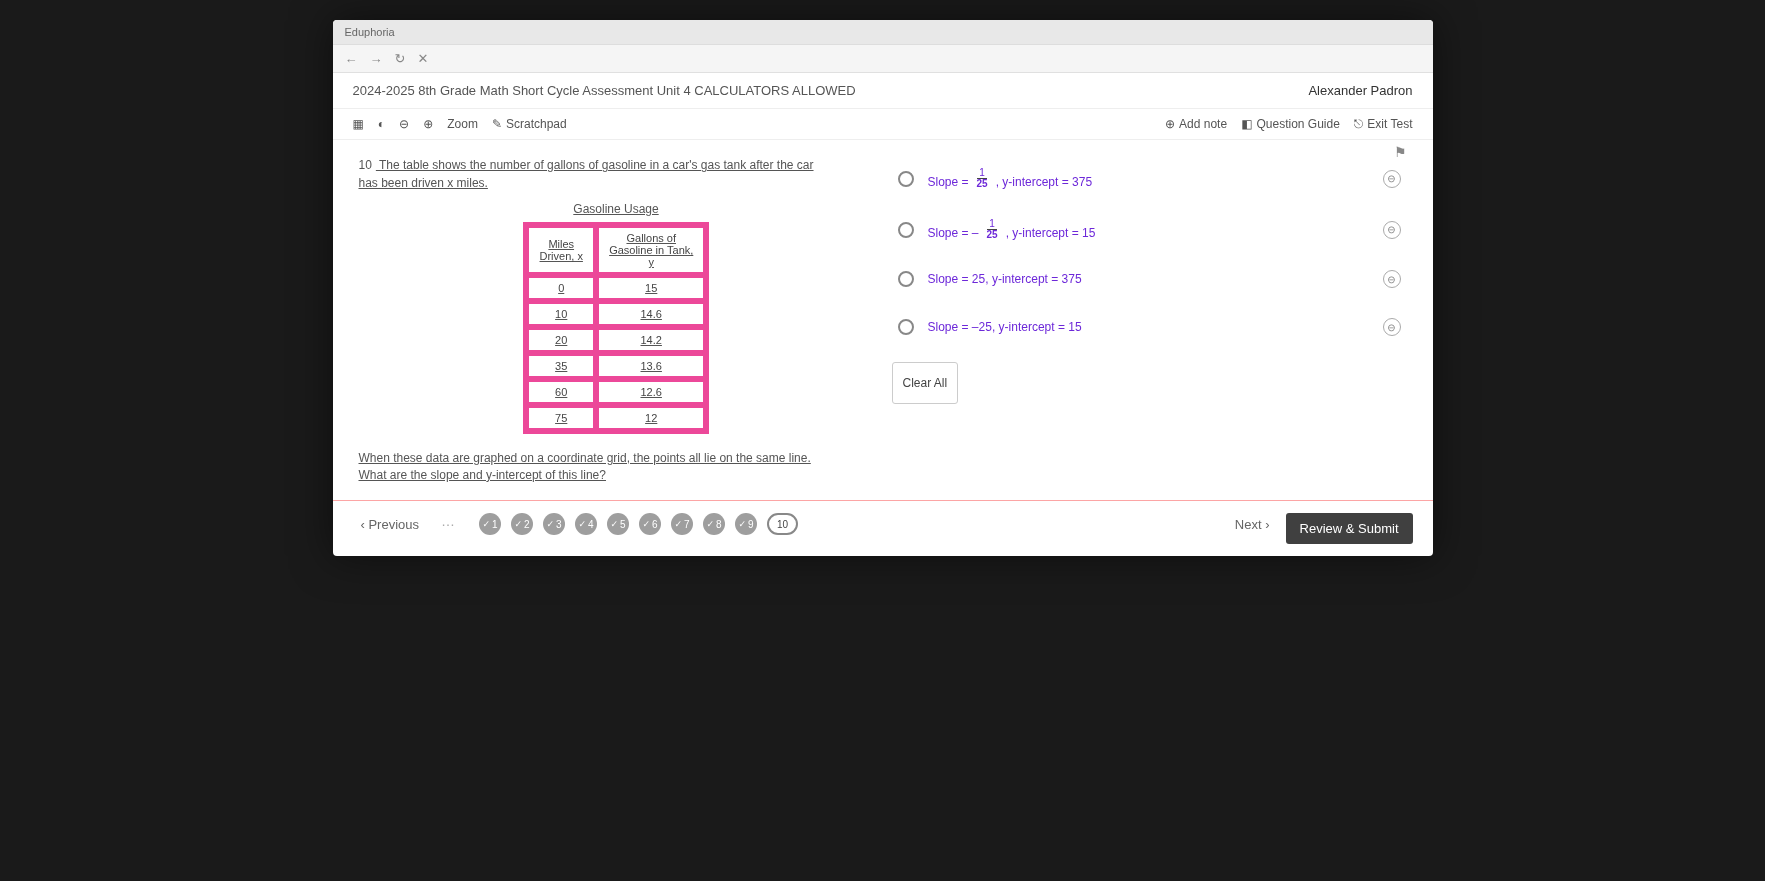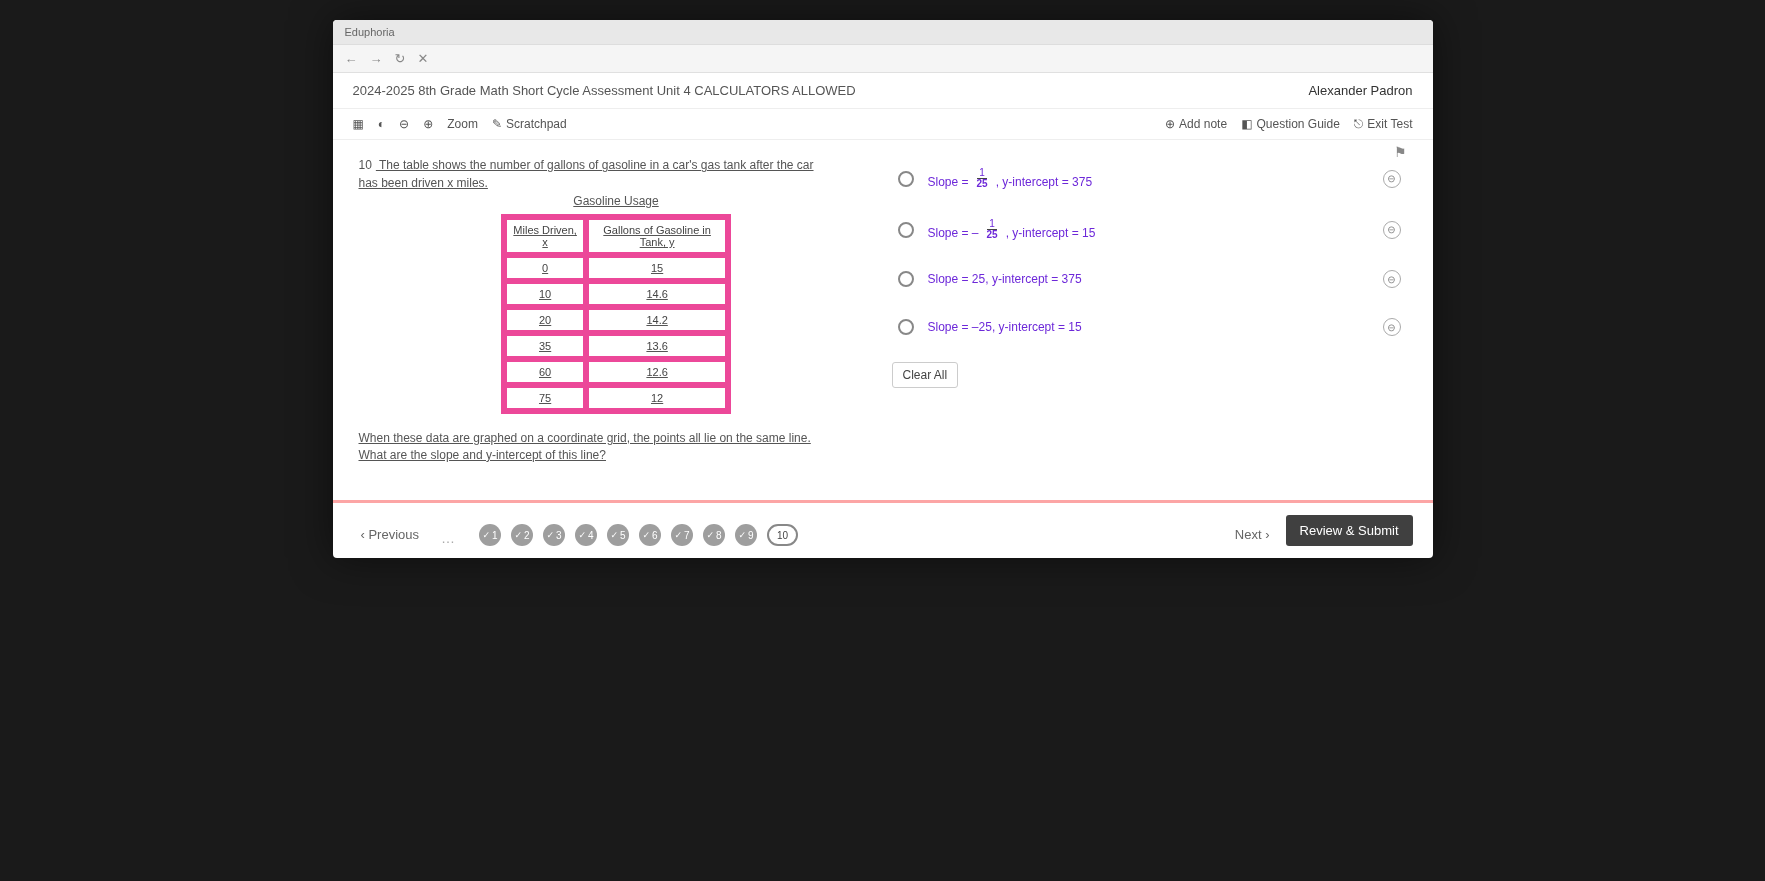--- a/index.html
+++ b/index.html
@@ -78,21 +78,21 @@
   top: 4px;
   right: 26px;
   color: #888;
   font-size: 14px;
   cursor: pointer;
 }
 .question-col { flex: 1; font-size: 12px; color: #555; text-decoration: underline; }
 .q-num { display: inline-block; margin-right: 4px; }
 .q-text { display: inline; }
 .q-sub { margin-top: 4px; }
-.table-wrap { margin: 4px auto; width: 230px; }
+.table-wrap { margin: 12px auto; width: 186px; }
 .table-title { text-align: center; font-size: 12px; color: #555; margin-bottom: 6px; }
 table { border-collapse: collapse; width: 100%; }
 th, td { border: 6px solid #ec4899; padding: 4px 6px; font-size: 11px; text-align: center; color: #444; }
 th { font-weight: normal; }
 .q-followup { margin-top: 16px; font-size: 12px; color: #555; line-height: 1.4; }
 .answers-col { flex: 1; display: flex; flex-direction: column; gap: 10px; }
 .answer-row {
   display: flex;
   align-items: center;
   gap: 14px;
@@ -131,32 +131,32 @@
   display: flex; align-items: center; justify-content: center;
   font-size: 10px;
   color: #888;
   cursor: pointer;
   flex-shrink: 0;
 }
 .clear-all {
   align-self: flex-start;
   border: 1px solid #ccc;
   background: #fff;
-  padding: 5px 10px;
+  padding: 13px 10px;
   font-size: 12px;
   color: #444;
   border-radius: 3px;
   cursor: pointer;
   margin-top: 6px;
 }
 .footer {
-  border-top: 3px solid #fca5a5;
+  border-top: 1px solid #fca5a5;
   padding: 12px 20px;
   display: flex;
-  align-items: flex-end;
+  align-items: flex-start;
   gap: 8px;
 }
 .prev-btn, .next-btn {
   font-size: 13px;
   color: #666;
   cursor: pointer;
   padding: 4px 8px;
 }
 .dots { display: flex; gap: 10px; align-items: center; margin: 0 10px; }
 .dot {

